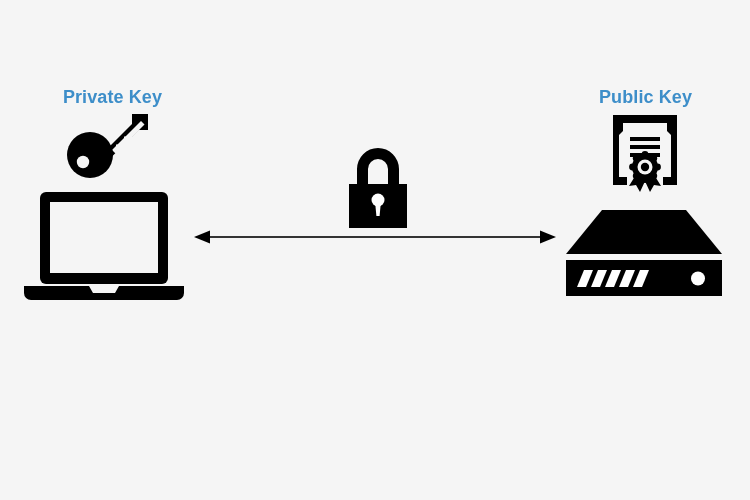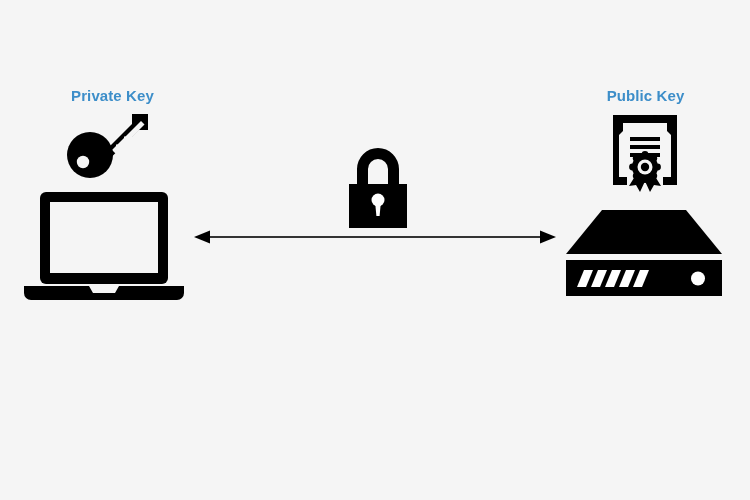--- a/index.html
+++ b/index.html
@@ -18,21 +18,21 @@
     position: relative;
     width: 750px;
     height: 500px;
     background: #f5f5f5;
   }
 
   
   .node-label {
     position: absolute;
     font-family: "Liberation Sans", sans-serif;
-    font-size: 15px;
+    font-size: 18px;
     font-weight: bold;
     color: #3d8ec9;
     letter-spacing: 0.1px;
     white-space: nowrap;
     text-align: center;
     line-height: 1;
   }
   #label-private {
     left: 0;
     top: 88px;

